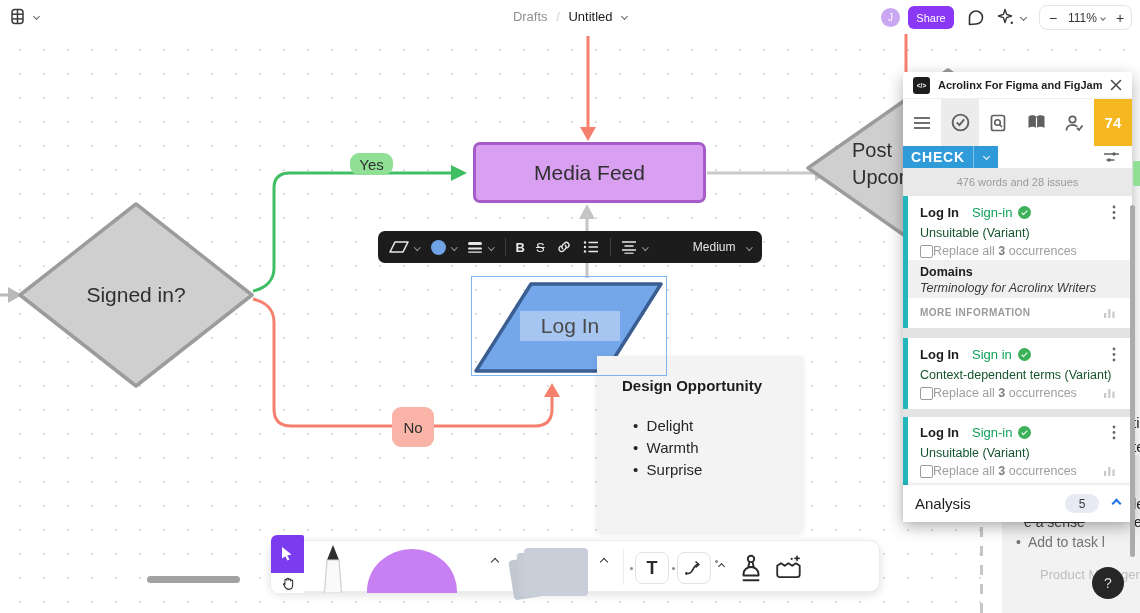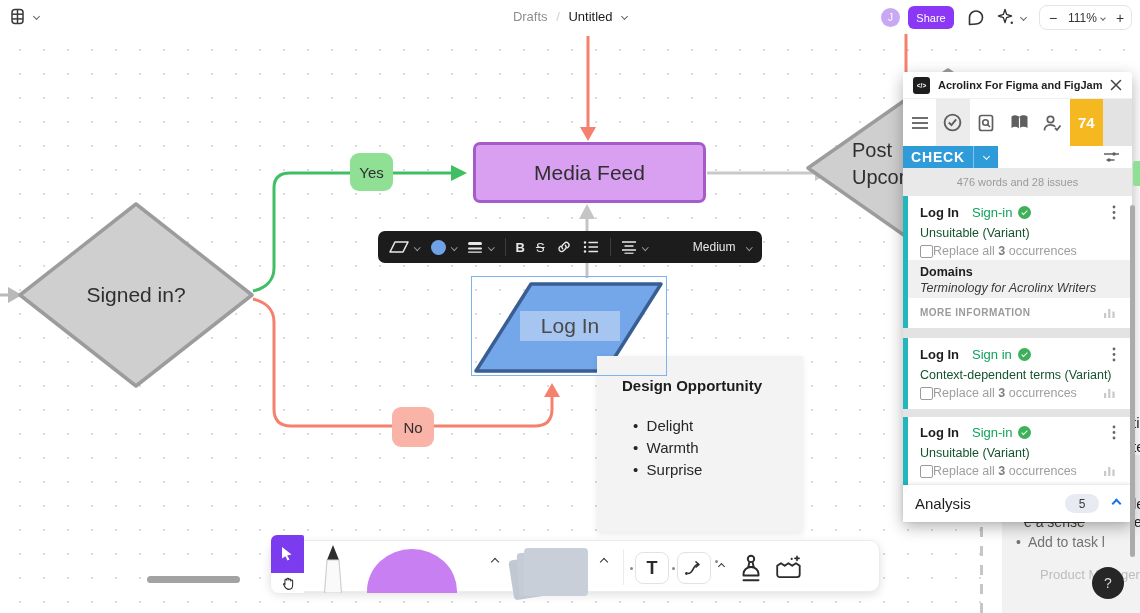--- a/index.html
+++ b/index.html
@@ -26,21 +26,21 @@
 #ttoolbar .vdiv{width:1px;height:18px;background:#3d3d3d;margin:0 10px 0 0}
 #ttoolbar .chev{width:4.5px;height:4.5px;color:#9a9a9a;margin-left:2px}
 
 #btoolbar{position:absolute;left:270px;top:540px;width:610px;height:52px;background:#fff;border:1px solid #ececec;border-radius:10px;box-shadow:0 3px 10px rgba(0,0,0,.12)}
 .toolbtn{position:absolute;display:flex;align-items:center;justify-content:center}
 .minibtn{position:absolute;width:34px;height:32px;border:1px solid #e2e2e2;border-radius:8px;display:flex;align-items:center;justify-content:center;background:#fff}
 .dot{position:absolute;width:3px;height:3px;border-radius:50%;background:#8a8a8a}
 
 #panel{position:absolute;left:903px;top:72px;width:229px;height:450px;background:#e3e3e3;box-shadow:0 5px 16px rgba(0,0,0,.3);border-radius:2px;font-family:"Liberation Sans",sans-serif}
 #p-header{position:absolute;left:0;top:0;width:229px;height:27px;background:#fff;display:flex;align-items:center;padding:0 10px;border-bottom:1px solid #f0f0f0;border-radius:2px 2px 0 0}
-#p-tabs{position:absolute;left:0;top:27px;width:200px;height:47px;background:#fff;display:flex}
+#p-tabs{position:absolute;left:0;top:27px;width:229px;height:47px;background:#fff;display:flex}
 .tabcell{flex:1;display:flex;align-items:center;justify-content:center;height:47px}
 #p-checkrow{position:absolute;left:0;top:74px;width:229px;height:22px;background:#fff}
 #p-checkbtn{position:absolute;left:0;top:0;width:95px;height:22px;background:#2f9cd9;display:flex;align-items:stretch;color:#fff}
 #p-stats{position:absolute;left:0;top:96px;width:229px;height:28px;background:#e9e9e9;display:flex;align-items:center;justify-content:center;font-size:11px;color:#9a9a9a}
 .pcard{position:absolute;left:0;width:229px;background:#fff}
 .tealbar{position:absolute;left:0;top:0;width:5px;height:100%;background:#23b6bc}
 .crow1{display:flex;align-items:center}
 .term{font-size:13px;font-weight:bold;color:#1d1d1d}
 .sugg{font-size:13px;font-weight:normal;color:#0ea35a;margin-left:13px}
 .okc{width:13px;height:13px;border-radius:50%;background:#3cb159;margin-left:6px;display:inline-flex;align-items:center;justify-content:center}
@@ -100,21 +100,21 @@
 
     <polygon points="136,204 252,295 136,386 20,295" fill="#cfcfcf" stroke="#9c9c9c" stroke-width="3.5" stroke-linejoin="round"></polygon>
 
     <polygon points="948,70 1088,168 948,266 808,168" fill="#cfcfcf" stroke="#9c9c9c" stroke-width="3.5" stroke-linejoin="round"></polygon>
 
     <polygon points="531,284 661,284 606,371 476,371" fill="#73a7e9" stroke="#3a5e92" stroke-width="3.5" stroke-linejoin="round"></polygon>
   </svg>
 
   <div class="shape-label" style="left:40px;top:281px;width:192px;height:28px;font-size:21px">Signed in?</div>
   <div class="shape-label" style="left:473px;top:142px;width:233px;height:61px;background:#d9a0f2;border:3px solid #a55cc8;border-radius:7px;font-size:21px">Media Feed</div>
-  <div class="shape-label" style="left:350px;top:153px;width:43px;height:38px;background:#8fe095;border-radius:9px;font-size:15px">Yes</div>
+  <div class="shape-label" style="left:350px;top:153px;width:43px;height:22px;background:#8fe095;border-radius:9px;font-size:15px">Yes</div>
   <div class="shape-label" style="left:392px;top:407px;width:42px;height:40px;background:#f9b3a7;border-radius:9px;font-size:15px">No</div>
   <div class="abs" style="left:852px;top:137px;font-size:20px;line-height:27px;color:#2f2f2f">
     <div>Post</div>
     <div>Upcoming</div>
   </div>
 
   <div class="abs" style="left:597px;top:356px;width:206px;height:176px;background:#f3f3f4;box-shadow:0 2px 6px rgba(0,0,0,.09)">
     <div class="abs" style="left:25px;top:21px;font-size:15px;font-weight:bold;color:#1d1d1d">Design Opportunity</div>
     <div class="abs" style="left:36px;top:59px;font-size:15px;line-height:22px;color:#262626">
       <div>•&nbsp; <span>Delight</span></div>

